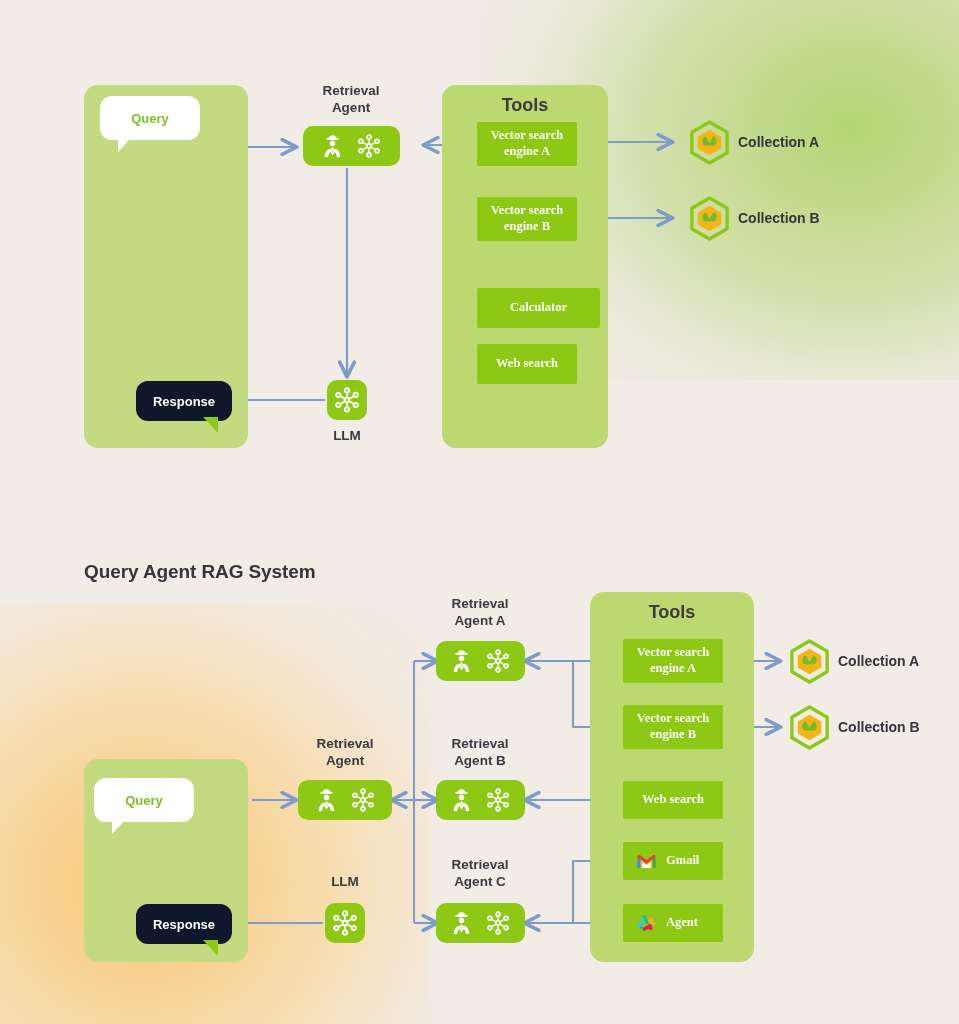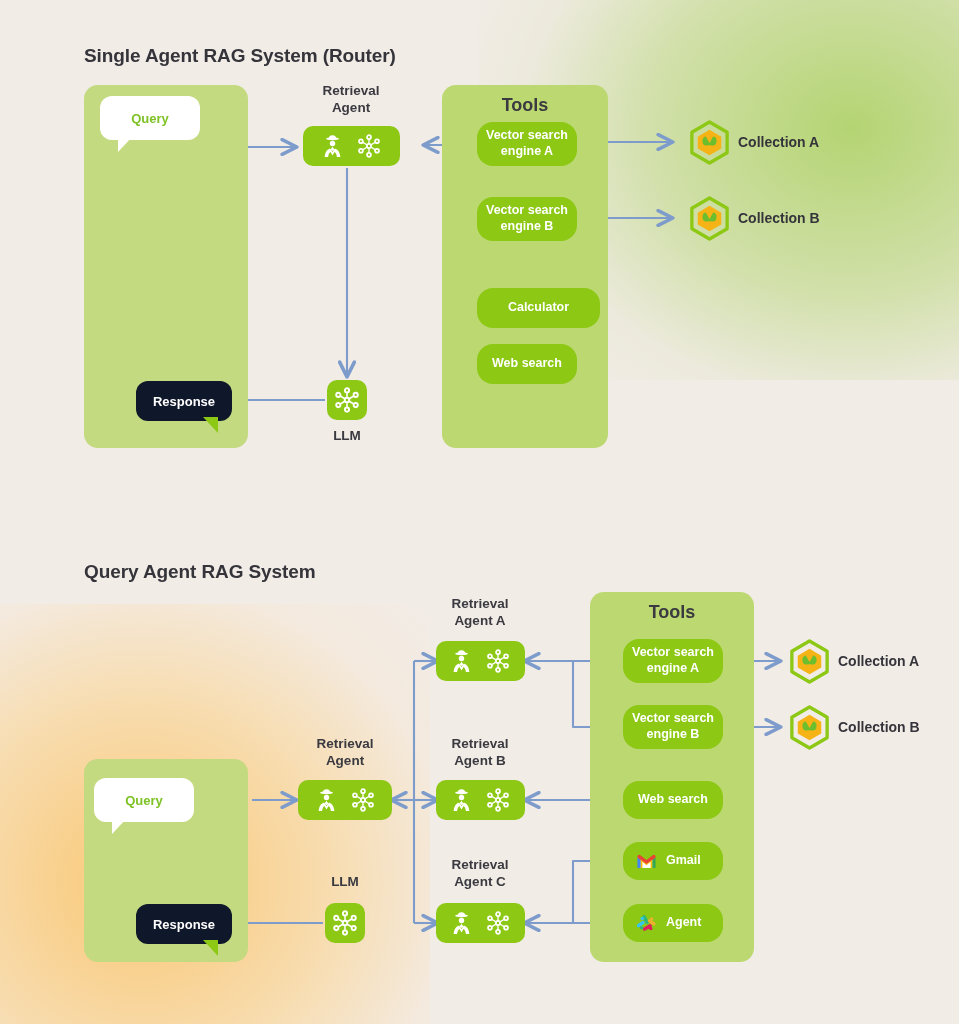--- a/index.html
+++ b/index.html
@@ -79,21 +79,21 @@
     position: absolute;
     background: #8cc814;
     border-radius: 10px;
     display: flex; align-items: center; justify-content: center;
     color: #fff;
     font-size: 12.5px;
     font-weight: bold;
     text-align: center;
     line-height: 1.25;
   }
-  .node.tool { border-radius: 16px; }
+  .node.tool { border-radius: 2px; font-family: Liberation Serif, serif; }
   .node.icons { gap: 14px; }
   .node-caption {
     position: absolute;
     text-align: center;
     font-size: 13.5px;
     font-weight: bold;
     color: #3a3a40;
     line-height: 1.25;
     white-space: pre-line;
   }
@@ -168,21 +168,20 @@
       <path d="M525,800 L618,800" marker-start="url(#arl)" marker-end="url(#ar)"></path>
 
       <path d="M525,923 L618,923" marker-start="url(#arl)" marker-end="url(#ar)"></path>
       <path d="M573,923 L573,861 L618,861" marker-end="url(#ar)"></path>
 
       <path d="M726,661 L780,661" marker-end="url(#ar)"></path>
       <path d="M726,727 L780,727" marker-end="url(#ar)"></path>
     </g>
   </svg>
 
-  <div class="section-title" style="left:84px; top:45px;">Single Agent RAG System (Router)</div>
 
   <div class="panel panel-light" style="left:84px; top:85px; width:164px; height:363px;"></div>
 
   <div class="bubble bubble-query" style="left:100px; top:96px; width:100px; height:44px;">
     <span>Query</span>
   </div>
 
   <div class="bubble bubble-resp" style="left:136px; top:381px; width:96px; height:40px;">
     <span>Response</span>
   </div>

